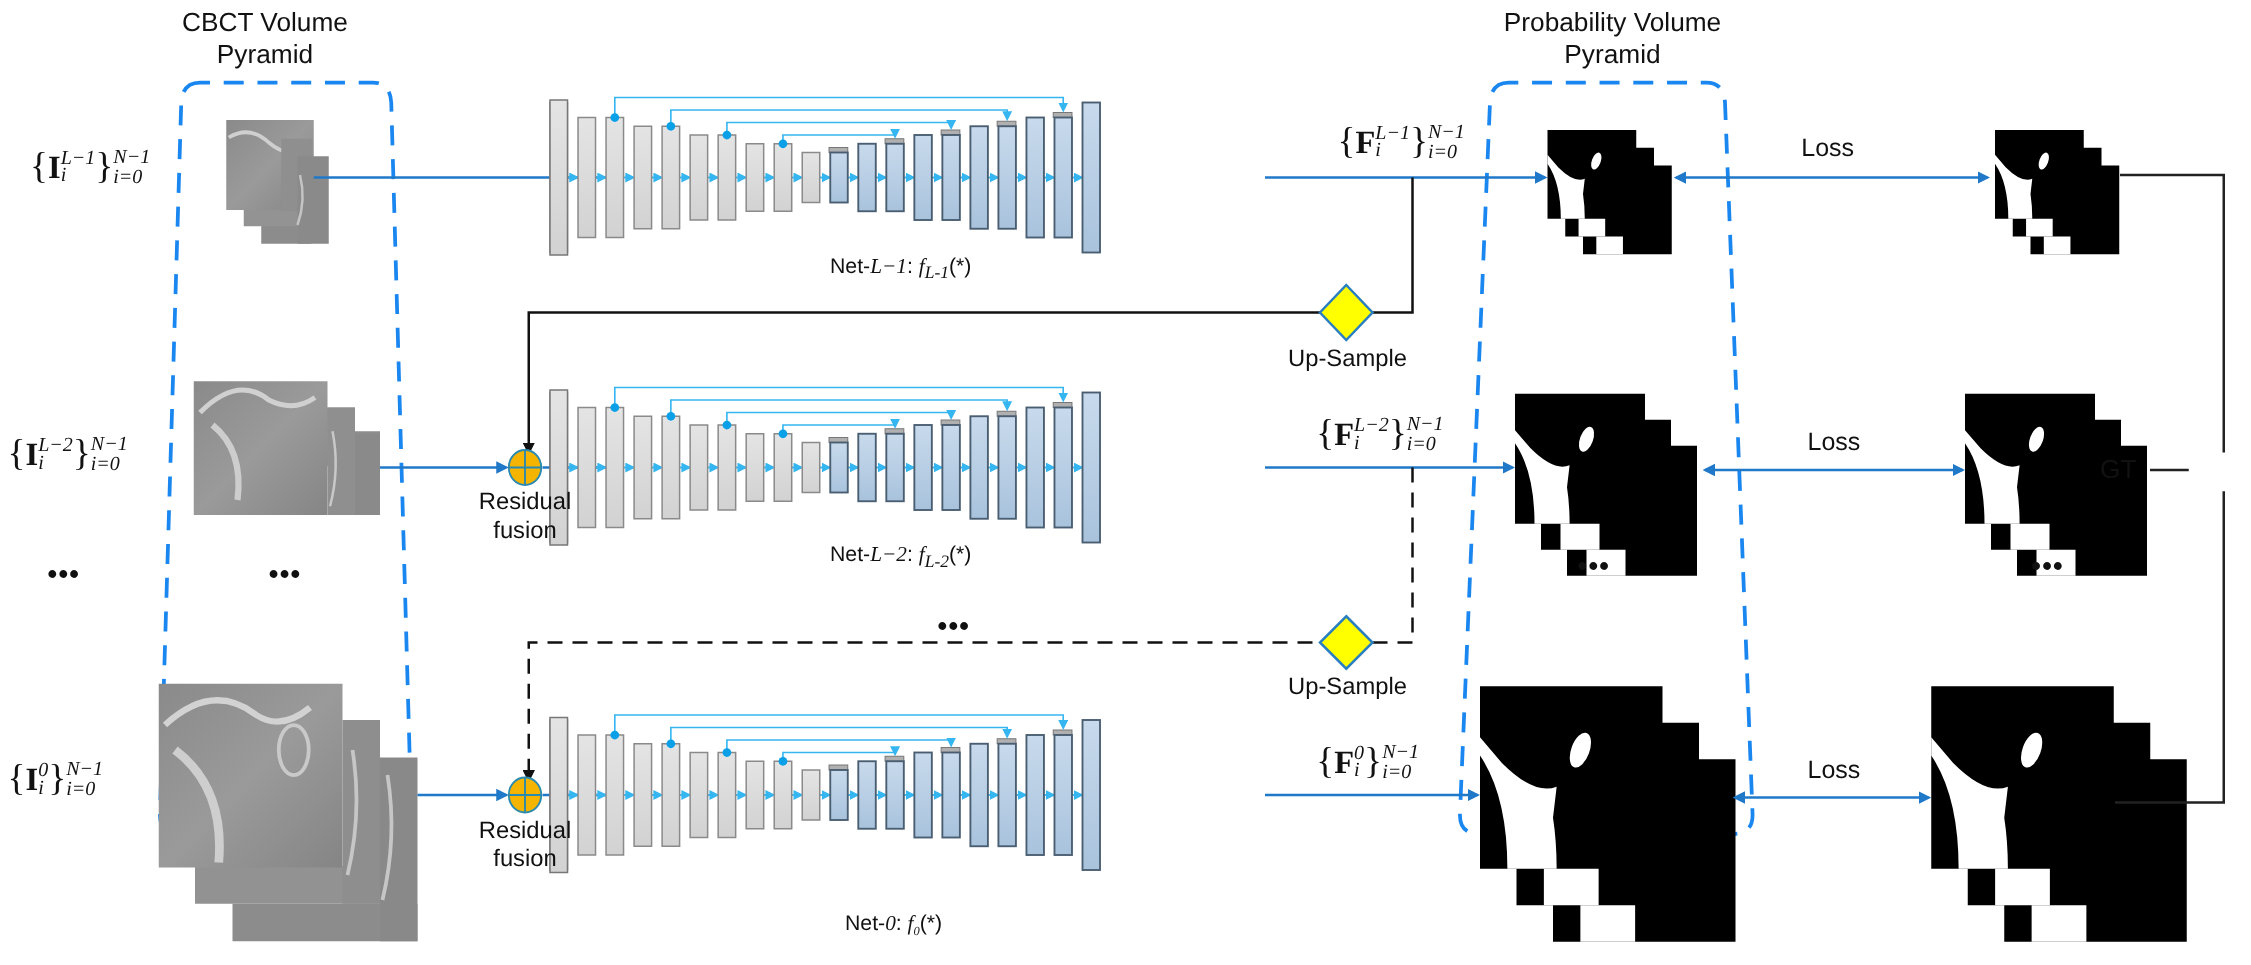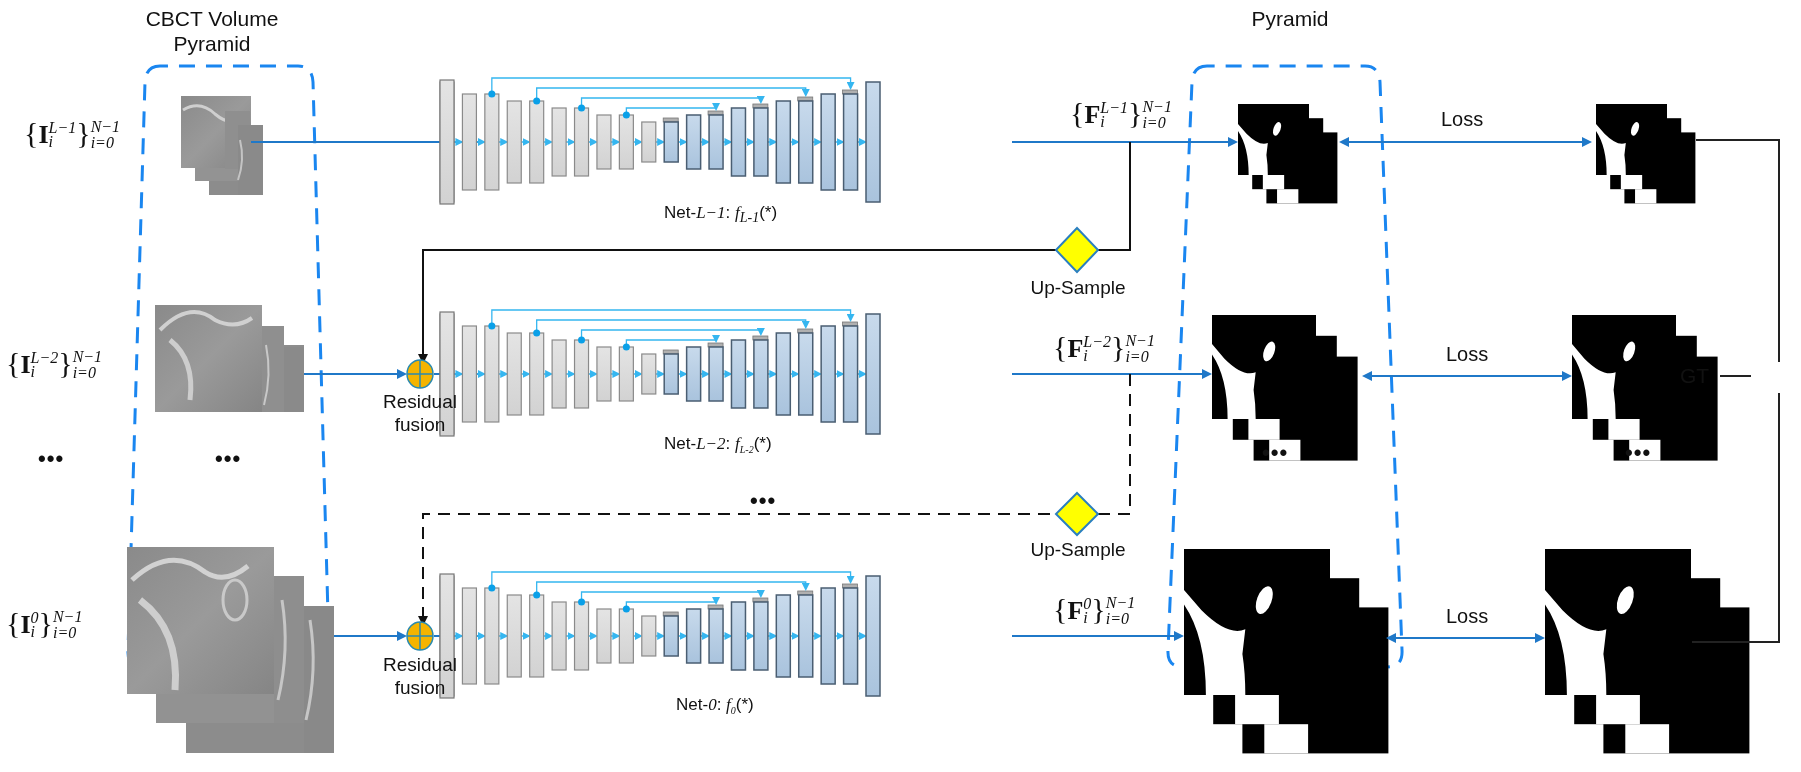--- a/index.html
+++ b/index.html
@@ -344,20 +344,21 @@
     <polyline points="1779,393 1779,642 1692,642" fill="none" stroke="#222" stroke-width="2"></polyline>
     <line x1="1720" y1="376" x2="1751" y2="376" stroke="#222" stroke-width="2"></line>
   </g>
 </svg>
 
 <div class="lbl title" style="left:132px; top:6px; width:160px;">
   <div>CBCT Volume</div>
   <div>Pyramid</div>
 </div>
 <div class="lbl title" style="left:1165px; top:6px; width:250px;">
+  <div>Probability Volume</div>
   <div>Pyramid</div>
 </div>
 
 <div class="math" style="left:24px; top:116px;">
   <span class="brace">{</span><span class="bold">I</span><span style="display:inline-block; vertical-align:middle; line-height:14px; position:relative; top:-4px;"><sup style="display:block;">L−1</sup><sub style="display:block;">i</sub></span><span class="brace">}</span><span style="display:inline-block; vertical-align:middle; line-height:16px; position:relative; top:-4px;"><sup style="display:block;">N−1</sup><sub style="display:block;">i=0</sub></span>
 </div>
 <div class="math" style="left:6px; top:346px;">
   <span class="brace">{</span><span class="bold">I</span><span style="display:inline-block; vertical-align:middle; line-height:14px; position:relative; top:-4px;"><sup style="display:block;">L−2</sup><sub style="display:block;">i</sub></span><span class="brace">}</span><span style="display:inline-block; vertical-align:middle; line-height:16px; position:relative; top:-4px;"><sup style="display:block;">N−1</sup><sub style="display:block;">i=0</sub></span>
 </div>
 <div class="math" style="left:6px; top:606px;">
@@ -371,23 +372,23 @@
   <span class="brace">{</span><span class="bold">F</span><span style="display:inline-block; vertical-align:middle; line-height:14px; position:relative; top:-4px;"><sup style="display:block;">L−2</sup><sub style="display:block;">i</sub></span><span class="brace">}</span><span style="display:inline-block; vertical-align:middle; line-height:16px; position:relative; top:-4px;"><sup style="display:block;">N−1</sup><sub style="display:block;">i=0</sub></span>
 </div>
 <div class="math" style="left:1053px; top:592px;">
   <span class="brace">{</span><span class="bold">F</span><span style="display:inline-block; vertical-align:middle; line-height:14px; position:relative; top:-4px;"><sup style="display:block;">0</sup><sub style="display:block;">i</sub></span><span class="brace">}</span><span style="display:inline-block; vertical-align:middle; line-height:16px; position:relative; top:-4px;"><sup style="display:block;">N−1</sup><sub style="display:block;">i=0</sub></span>
 </div>
 
 <div class="netlbl" style="left:664px; top:203px;">
   <span>Net-</span><span class="it">L−1</span><span>: </span><span class="it">f</span><sub class="it" style="font-size:14px;">L-1</sub><span>(*)</span>
 </div>
 <div class="netlbl" style="left:664px; top:434px;">
-  <span>Net-</span><span class="it">L−2</span><span>: </span><span class="it">f</span><sub class="it" style="font-size:10px;">L-2</sub><span>(*)</span>
-</div>
-<div class="netlbl" style="left:676px; top:695px;">
+  <span>Net-</span><span class="it">L−2</span><span>: </span><span class="it">f</span><sub class="it" style="font-size:14px;">L-2</sub><span>(*)</span>
+</div>
+<div class="netlbl" style="left:676px; top:729px;">
   <span>Net-</span><span class="it">0</span><span>: </span><span class="it">f</span><sub class="it" style="font-size:10px;">0</sub><span>(*)</span>
 </div>
 
 <div class="lbl small" style="left:1028px; top:276px; width:100px;">Up-Sample</div>
 <div class="lbl small" style="left:1028px; top:538px; width:100px;">Up-Sample</div>
 
 <div class="lbl small" style="left:375px; top:390px; width:90px;">
   <div>Residual</div>
   <div>fusion</div>
 </div>

